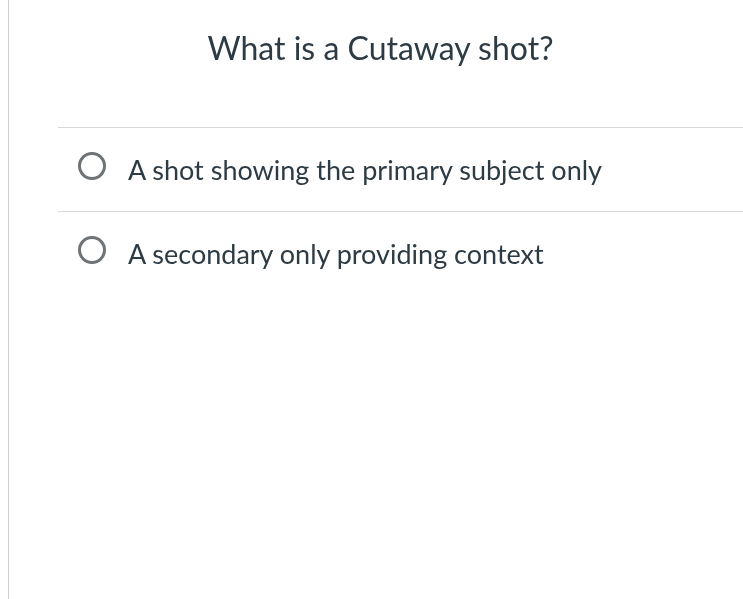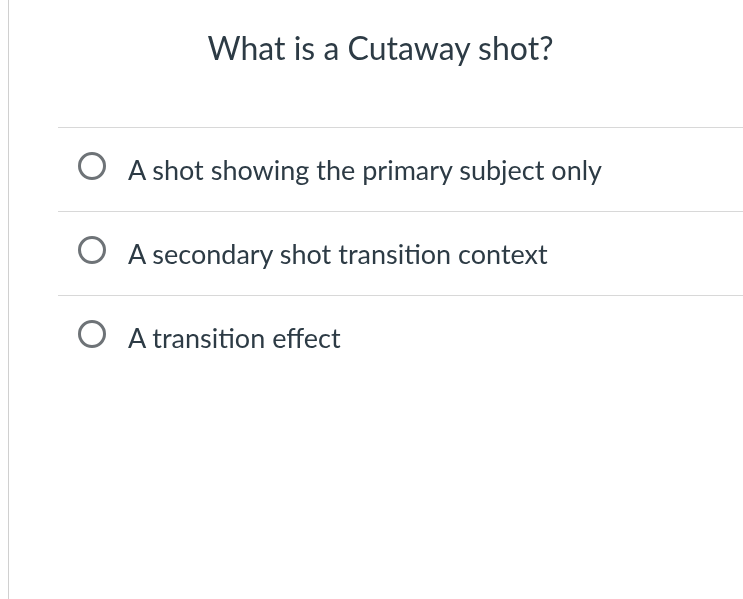--- a/index.html
+++ b/index.html
@@ -71,22 +71,18 @@
   <div class="options">
 
     <label class="option-row">
       <span class="radio"></span>
       <span class="option-text">A shot showing the primary subject only</span>
     </label>
 
 
     <label class="option-row">
       <span class="radio"></span>
-      <span class="option-text">A secondary shot transition context</span>
+      <span class="option-text">A secondary only providing context</span>
     </label>
 
-    <label class="option-row">
-      <span class="radio"></span>
-      <span class="option-text">A transition effect</span>
-    </label>
 
   </div>
 </div>
 
 </body></html>

